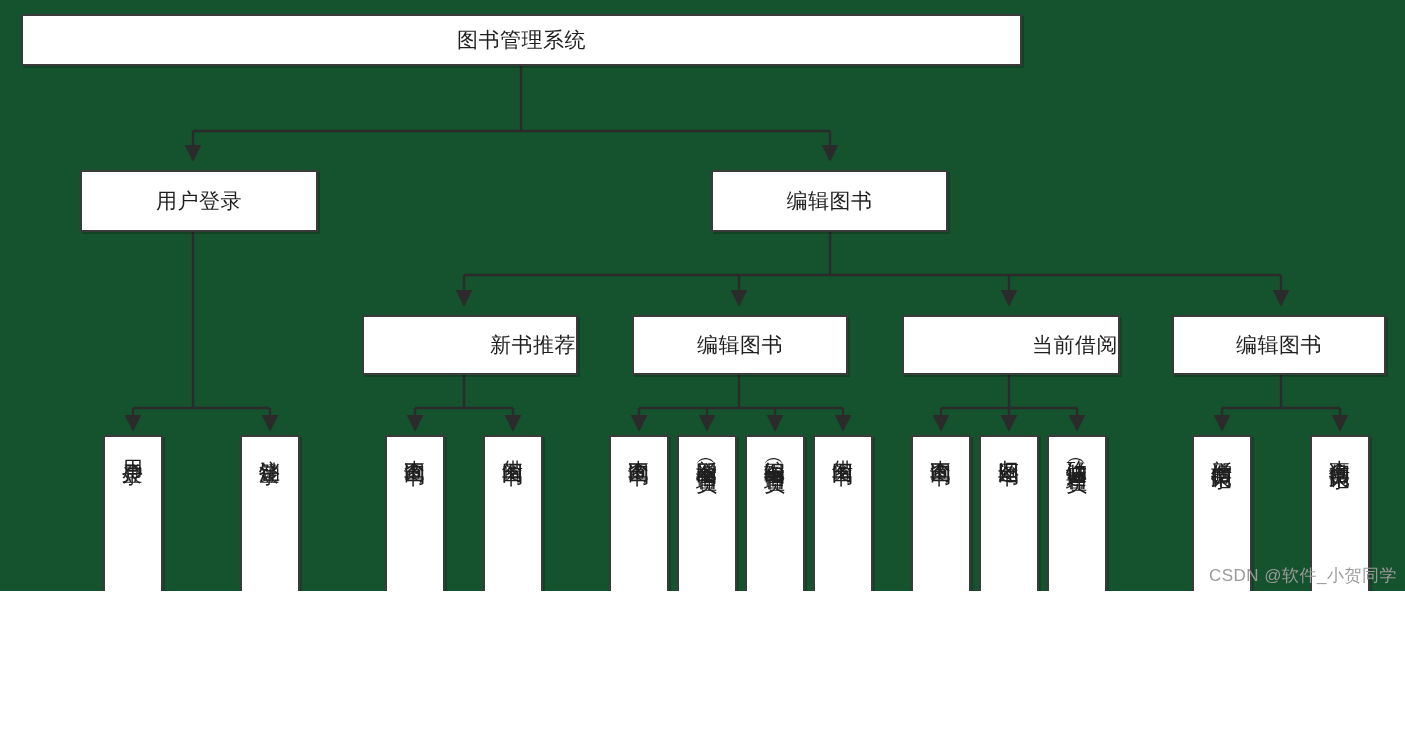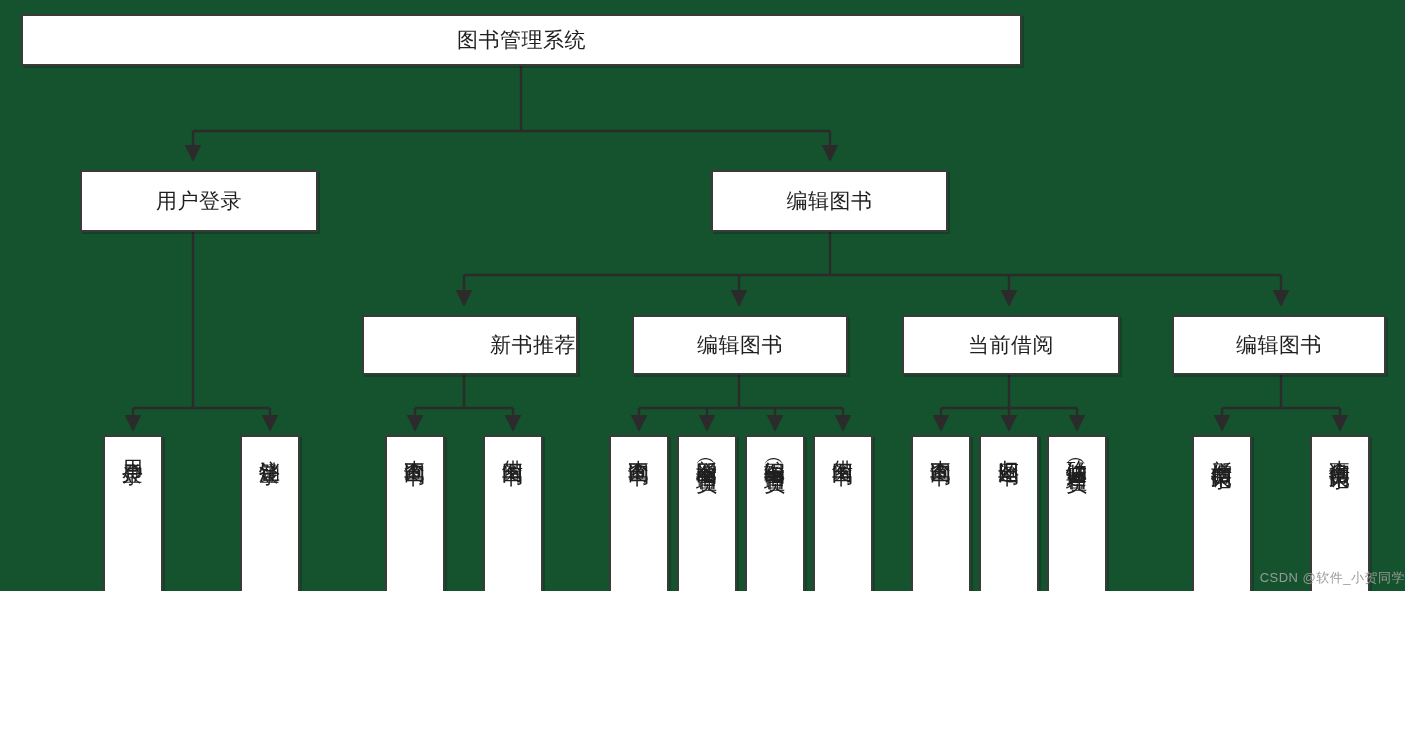--- a/index.html
+++ b/index.html
@@ -52,23 +52,23 @@
   }
   .node.vert .label {
     writing-mode: vertical-rl;
     text-orientation: upright;
     font-size: 21px;
     letter-spacing: 2px;
     line-height: 1;
   }
   #watermark {
     position: absolute;
-    right: 0;
+    right: 8px;
     bottom: 4px;
-    font-size: 13px;
+    font-size: 17px;
     color: #9a9a9a;
     letter-spacing: 0.5px;
     white-space: nowrap;
   }
 </style>
 </head>
 <body>
 
 <div id="canvas">
 
@@ -132,21 +132,21 @@
   <div class="node horiz" style="left:711px; top:170px; width:237px; height:62px;">
     <span class="label">编辑图书</span>
   </div>
 
   <div class="node horiz" style="left:362px; top:315px; width:216px; height:60px;justify-content:flex-end;">
     <span class="label">新书推荐</span>
   </div>
   <div class="node horiz" style="left:632px; top:315px; width:216px; height:60px;">
     <span class="label">编辑图书</span>
   </div>
-  <div class="node horiz" style="left:902px; top:315px; width:218px; height:60px;">
+  <div class="node horiz" style="left:902px; top:315px; width:218px; height:60px;justify-content:flex-end;">
     <span class="label">当前借阅</span>
   </div>
   <div class="node horiz" style="left:1172px; top:315px; width:214px; height:60px;">
     <span class="label">编辑图书</span>
   </div>
 
   <div class="node vert" style="left:103px; top:435px; width:60px; height:299px;">
     <span class="label">用户登录</span>
   </div>
   <div class="node vert" style="left:240px; top:435px; width:60px; height:299px;">

